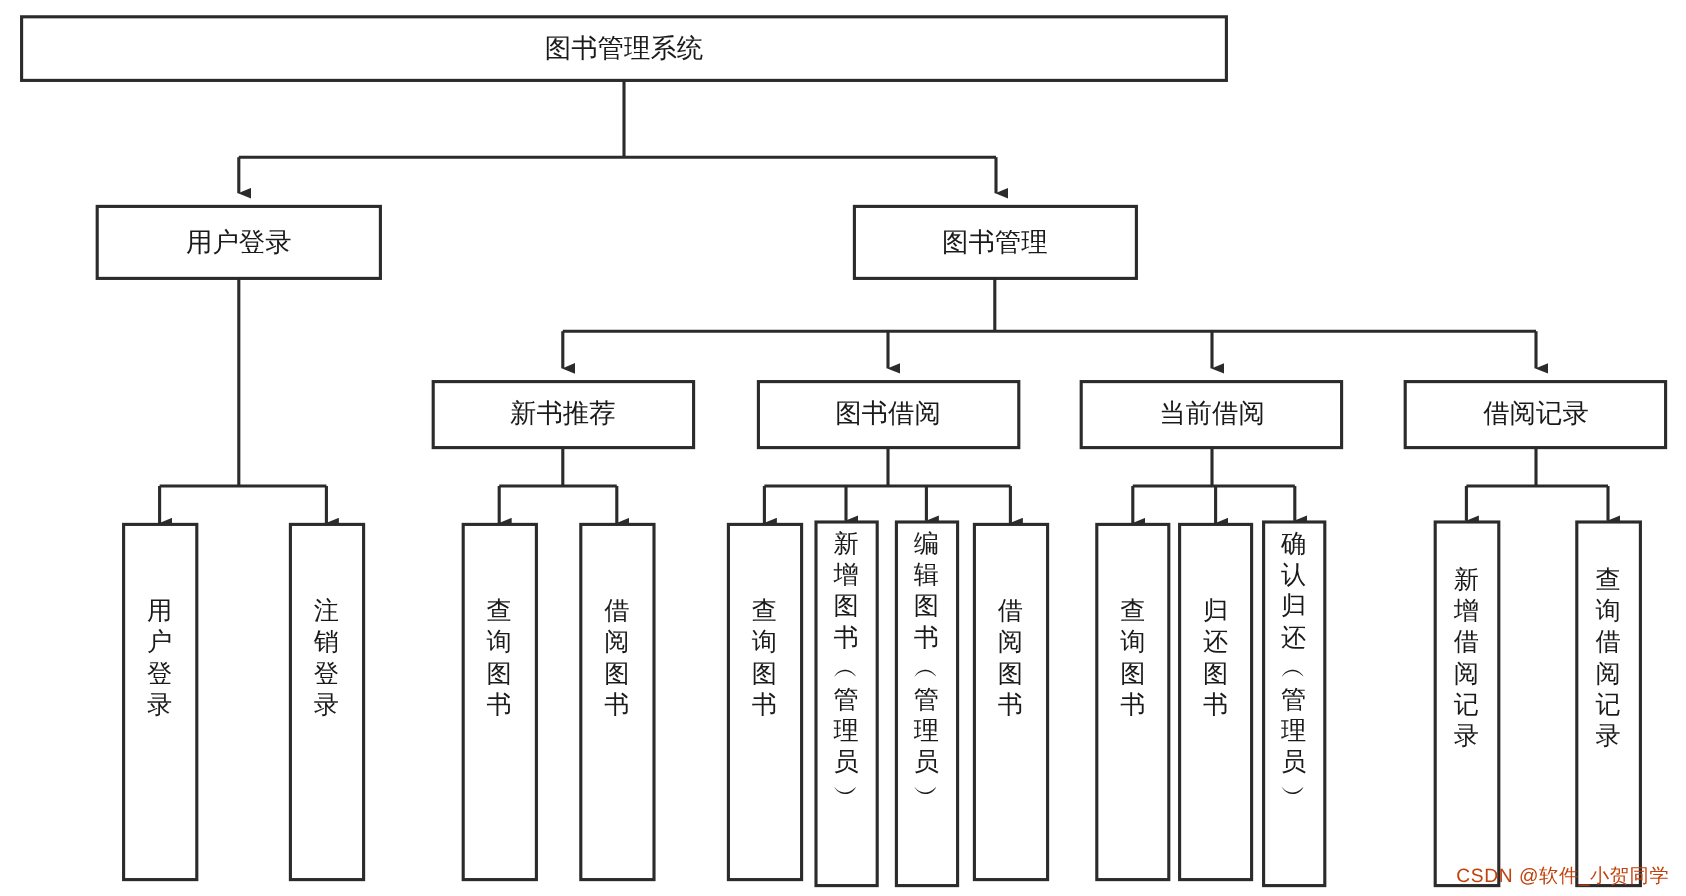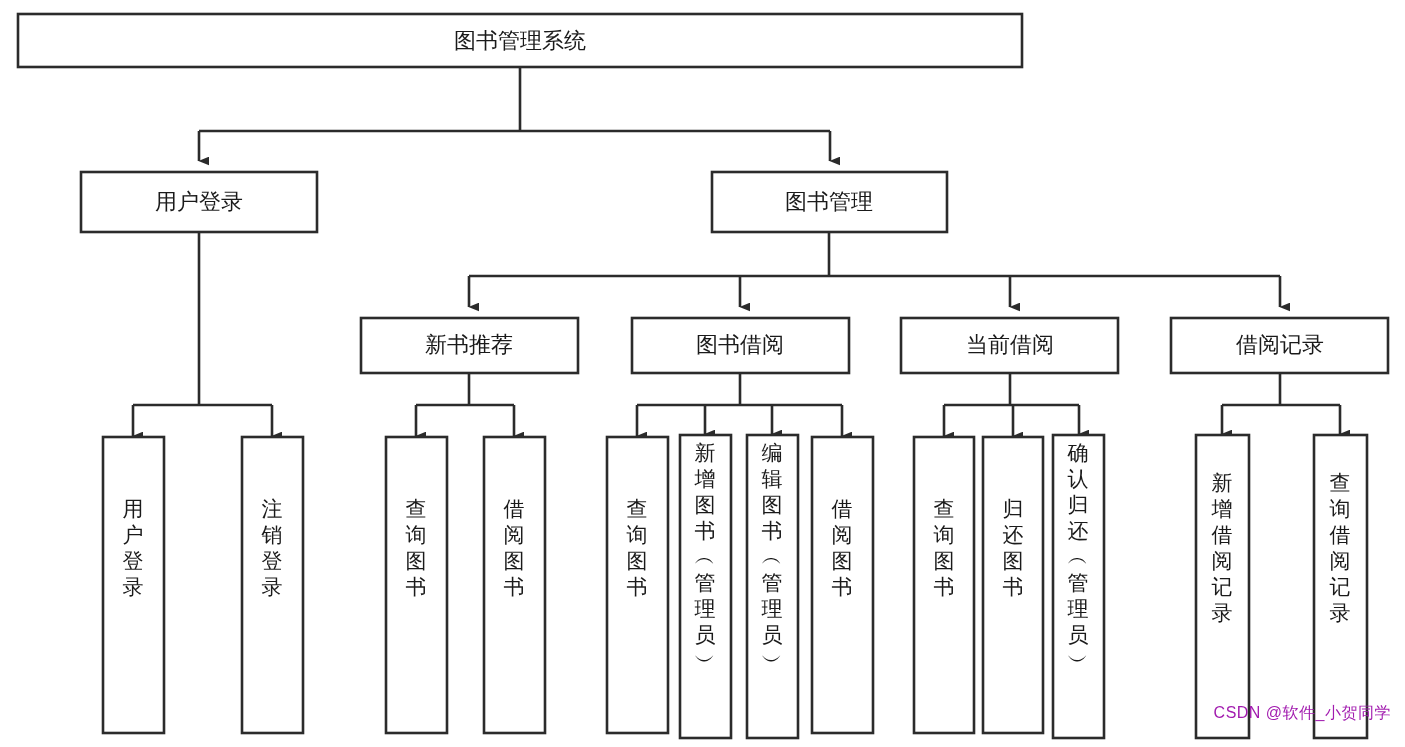--- a/index.html
+++ b/index.html
@@ -46,24 +46,24 @@
   }
   .node-label-vertical {
     fill: #1a1a1a;
     font-family: "Liberation Sans", "DejaVu Sans", sans-serif;
     font-size: 21px;
     text-anchor: middle;
   }
   .watermark {
     position: absolute;
     right: 14px;
-    bottom: 23px;
+    bottom: 6px;
     font-family: "Liberation Sans", "DejaVu Sans", sans-serif;
     font-size: 16px;
-    color: #a21caf;
+    color: #c2410c;
     letter-spacing: 0.5px;
     white-space: nowrap;
     pointer-events: none;
   }
 </style>
 </head>
 <body>
 
 <div id="diagram-root">
 

